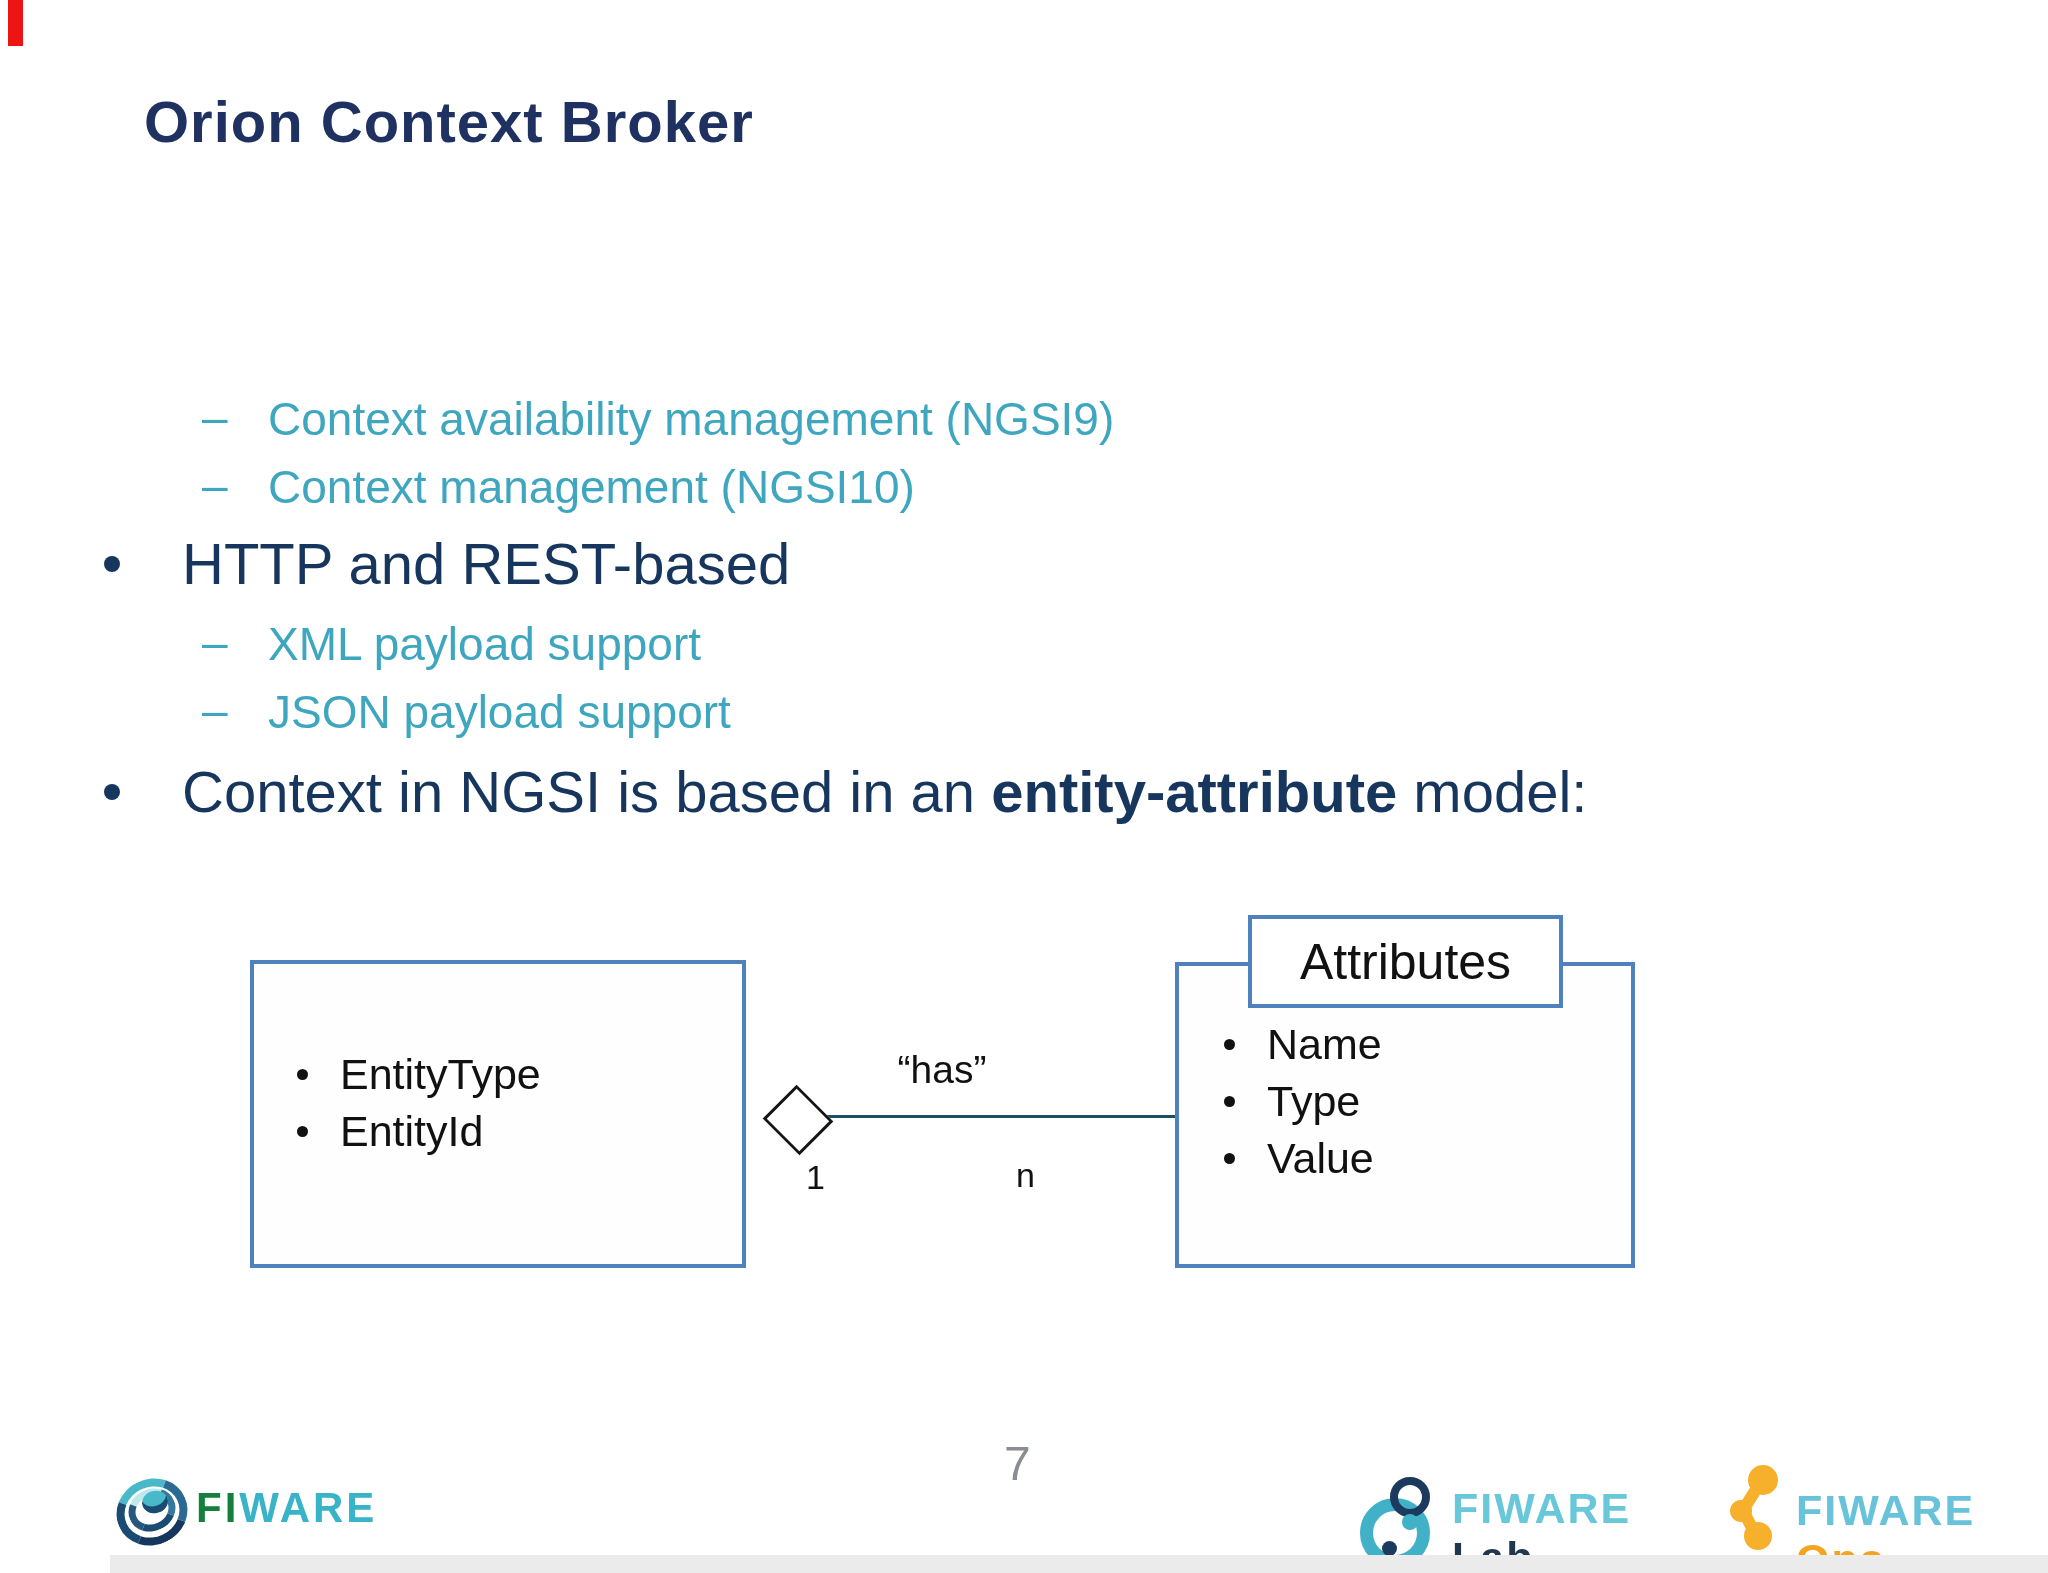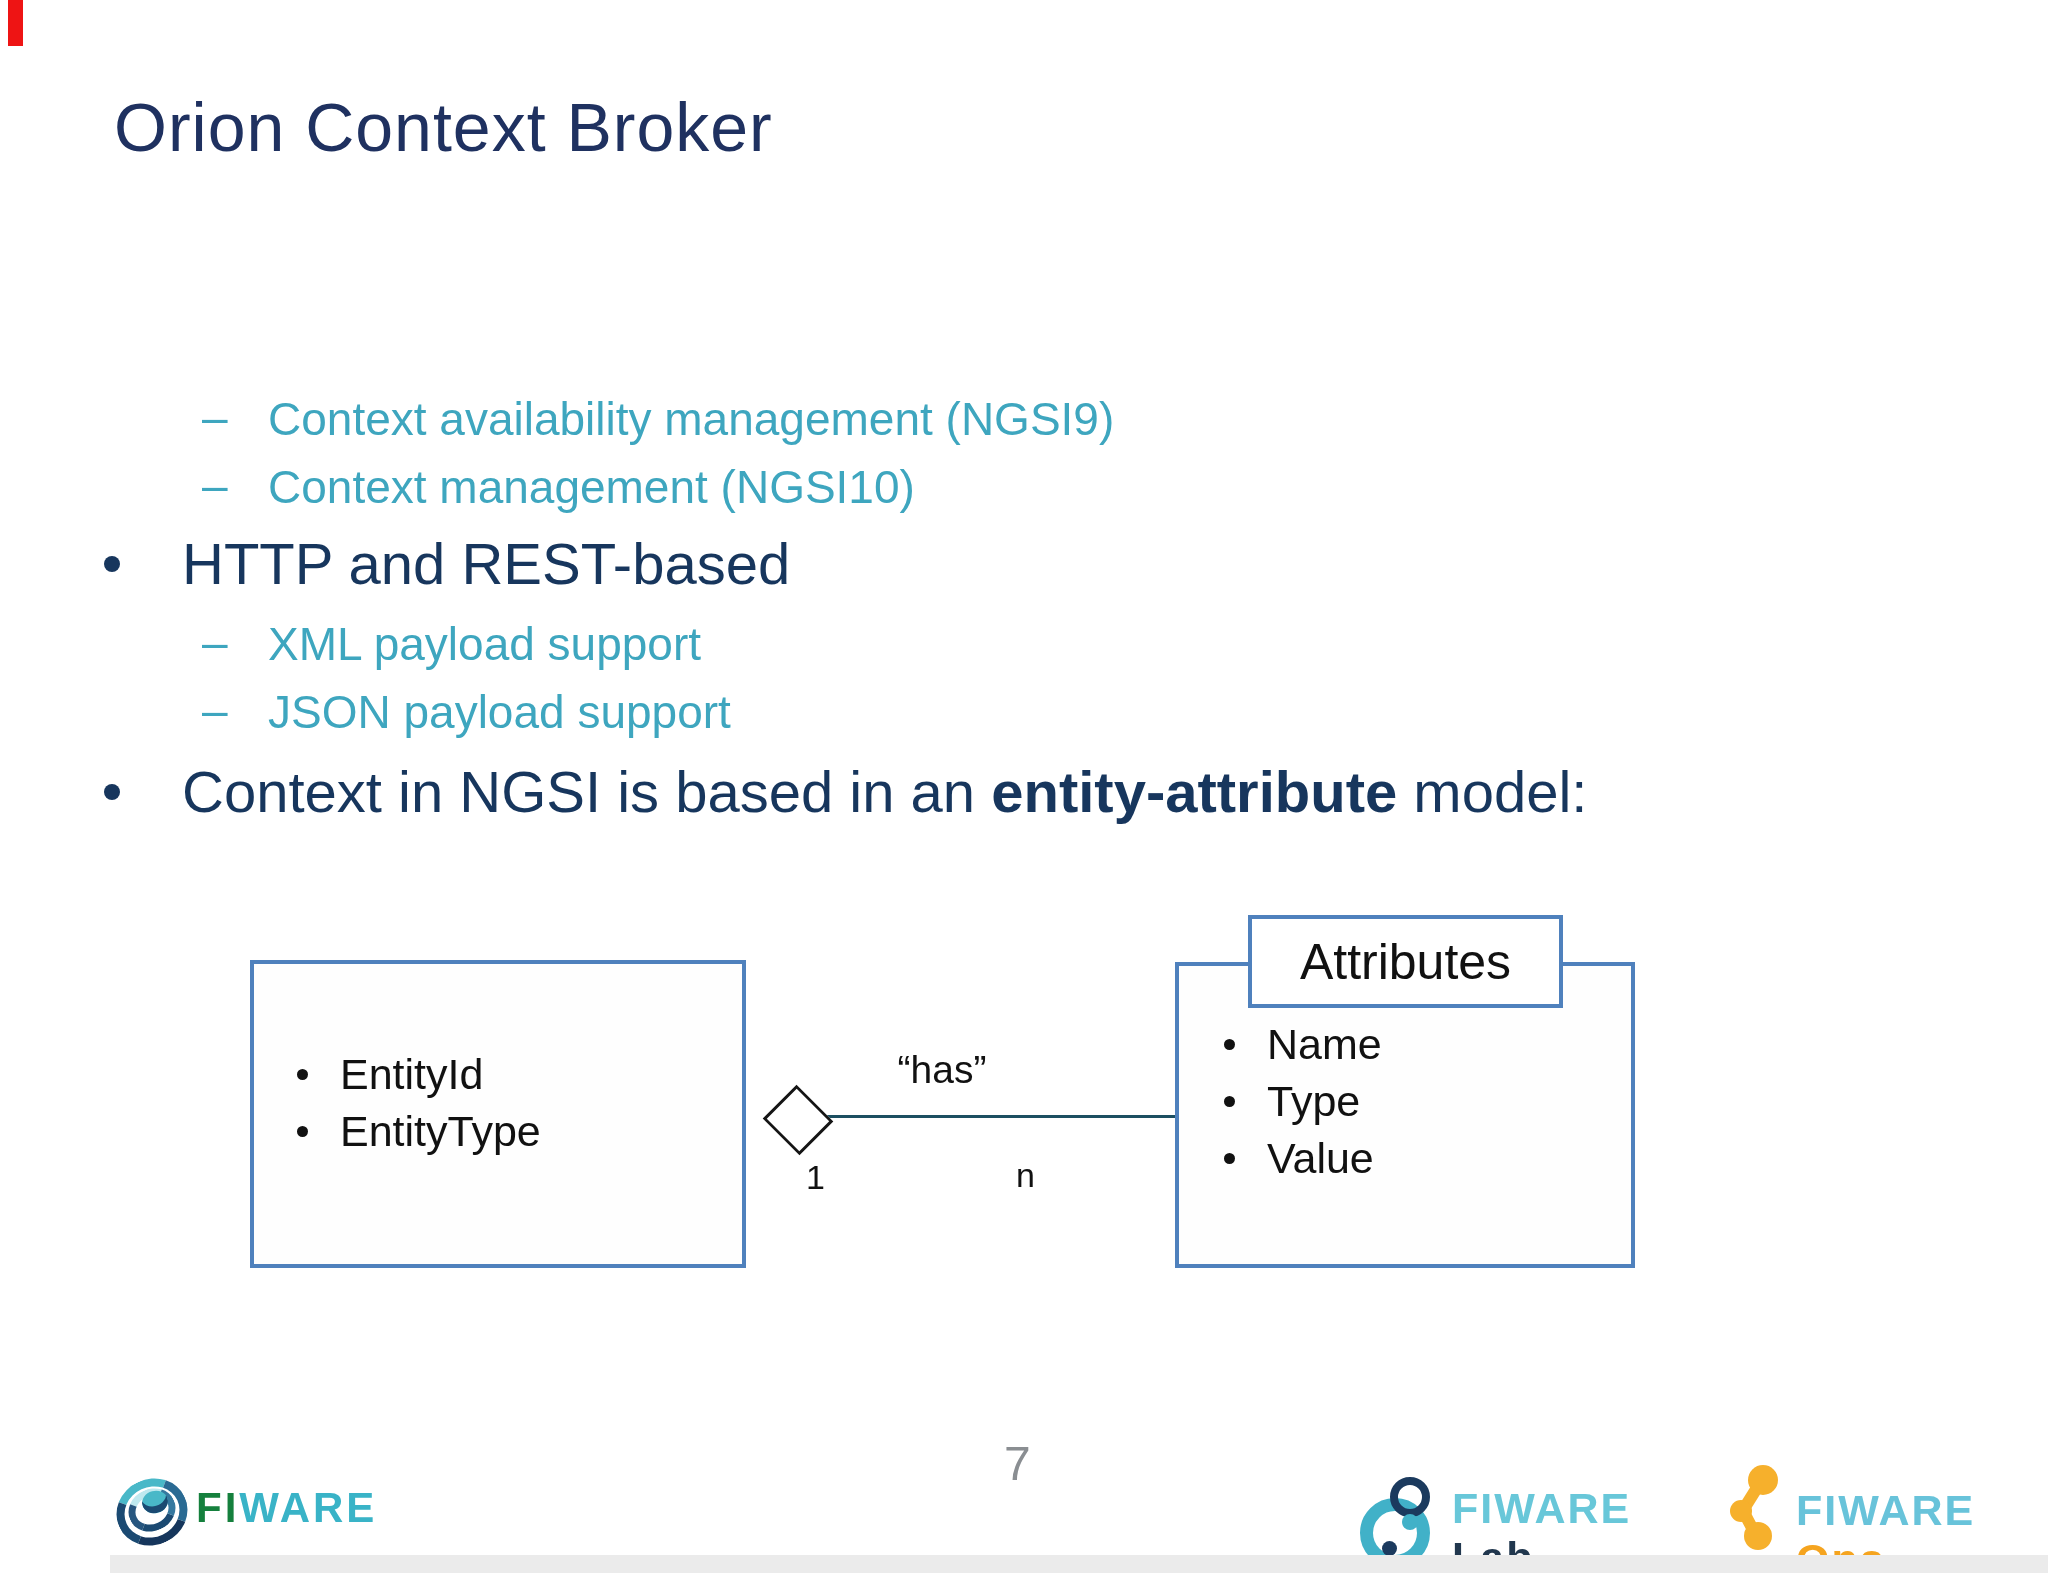--- a/index.html
+++ b/index.html
@@ -3,21 +3,21 @@
 <meta charset="utf-8">
 <style>
   html,body{margin:0;padding:0;background:#fff;}
   .slide{position:relative;width:2048px;height:1573px;background:#ffffff;overflow:hidden;
          font-family:"Liberation Sans", sans-serif;}
 
   
   .red-bar{position:absolute;left:8px;top:0;width:15px;height:46px;background:#ee1414;}
 
   
-  .title{position:absolute;left:114px;top:88px;font-size:68px;font-weight:normal;
+  .title{position:absolute;left:144px;top:88px;font-size:58px;font-weight:bold;
          color:#1f3160;letter-spacing:1px;}
 
   
   .row{position:absolute;white-space:nowrap;}
   .row.l1{left:182px;font-size:58px;color:#17365d;}
   .row.l2{left:268px;font-size:46px;color:#3ea6bf;}
   .row.l1 .dot{position:absolute;left:-78px;top:26px;width:16px;height:16px;border-radius:50%;
                background:#17365d;}
   .row.l2 .dash{position:absolute;left:-66px;top:-2px;color:#3ea6bf;}
   .row b{font-weight:bold;margin-top:16px;}
@@ -119,22 +119,22 @@
   </div>
 
   <div class="connector"></div>
   <div class="diamond"></div>
   <div class="has-label">“has”</div>
   <div class="mult mult-1">1</div>
   <div class="mult mult-n">n</div>
 
   <div class="ebox entity-box"></div>
   <ul class="box-list entity-list">
+    <li><span class="li-dot"></span><span>EntityType</span></li>
     <li><span class="li-dot"></span><span>EntityId</span></li>
-    <li><span class="li-dot"></span><span>EntityType</span></li>
   </ul>
 
   <div class="ebox attributes-box"></div>
   <div class="tab attributes-tab">
     <span>Attributes</span>
   </div>
   <ul class="box-list attributes-list">
     <li><span class="li-dot"></span><span>Name</span></li>
     <li><span class="li-dot"></span><span>Type</span></li>
     <li><span class="li-dot"></span><span>Value</span></li>

